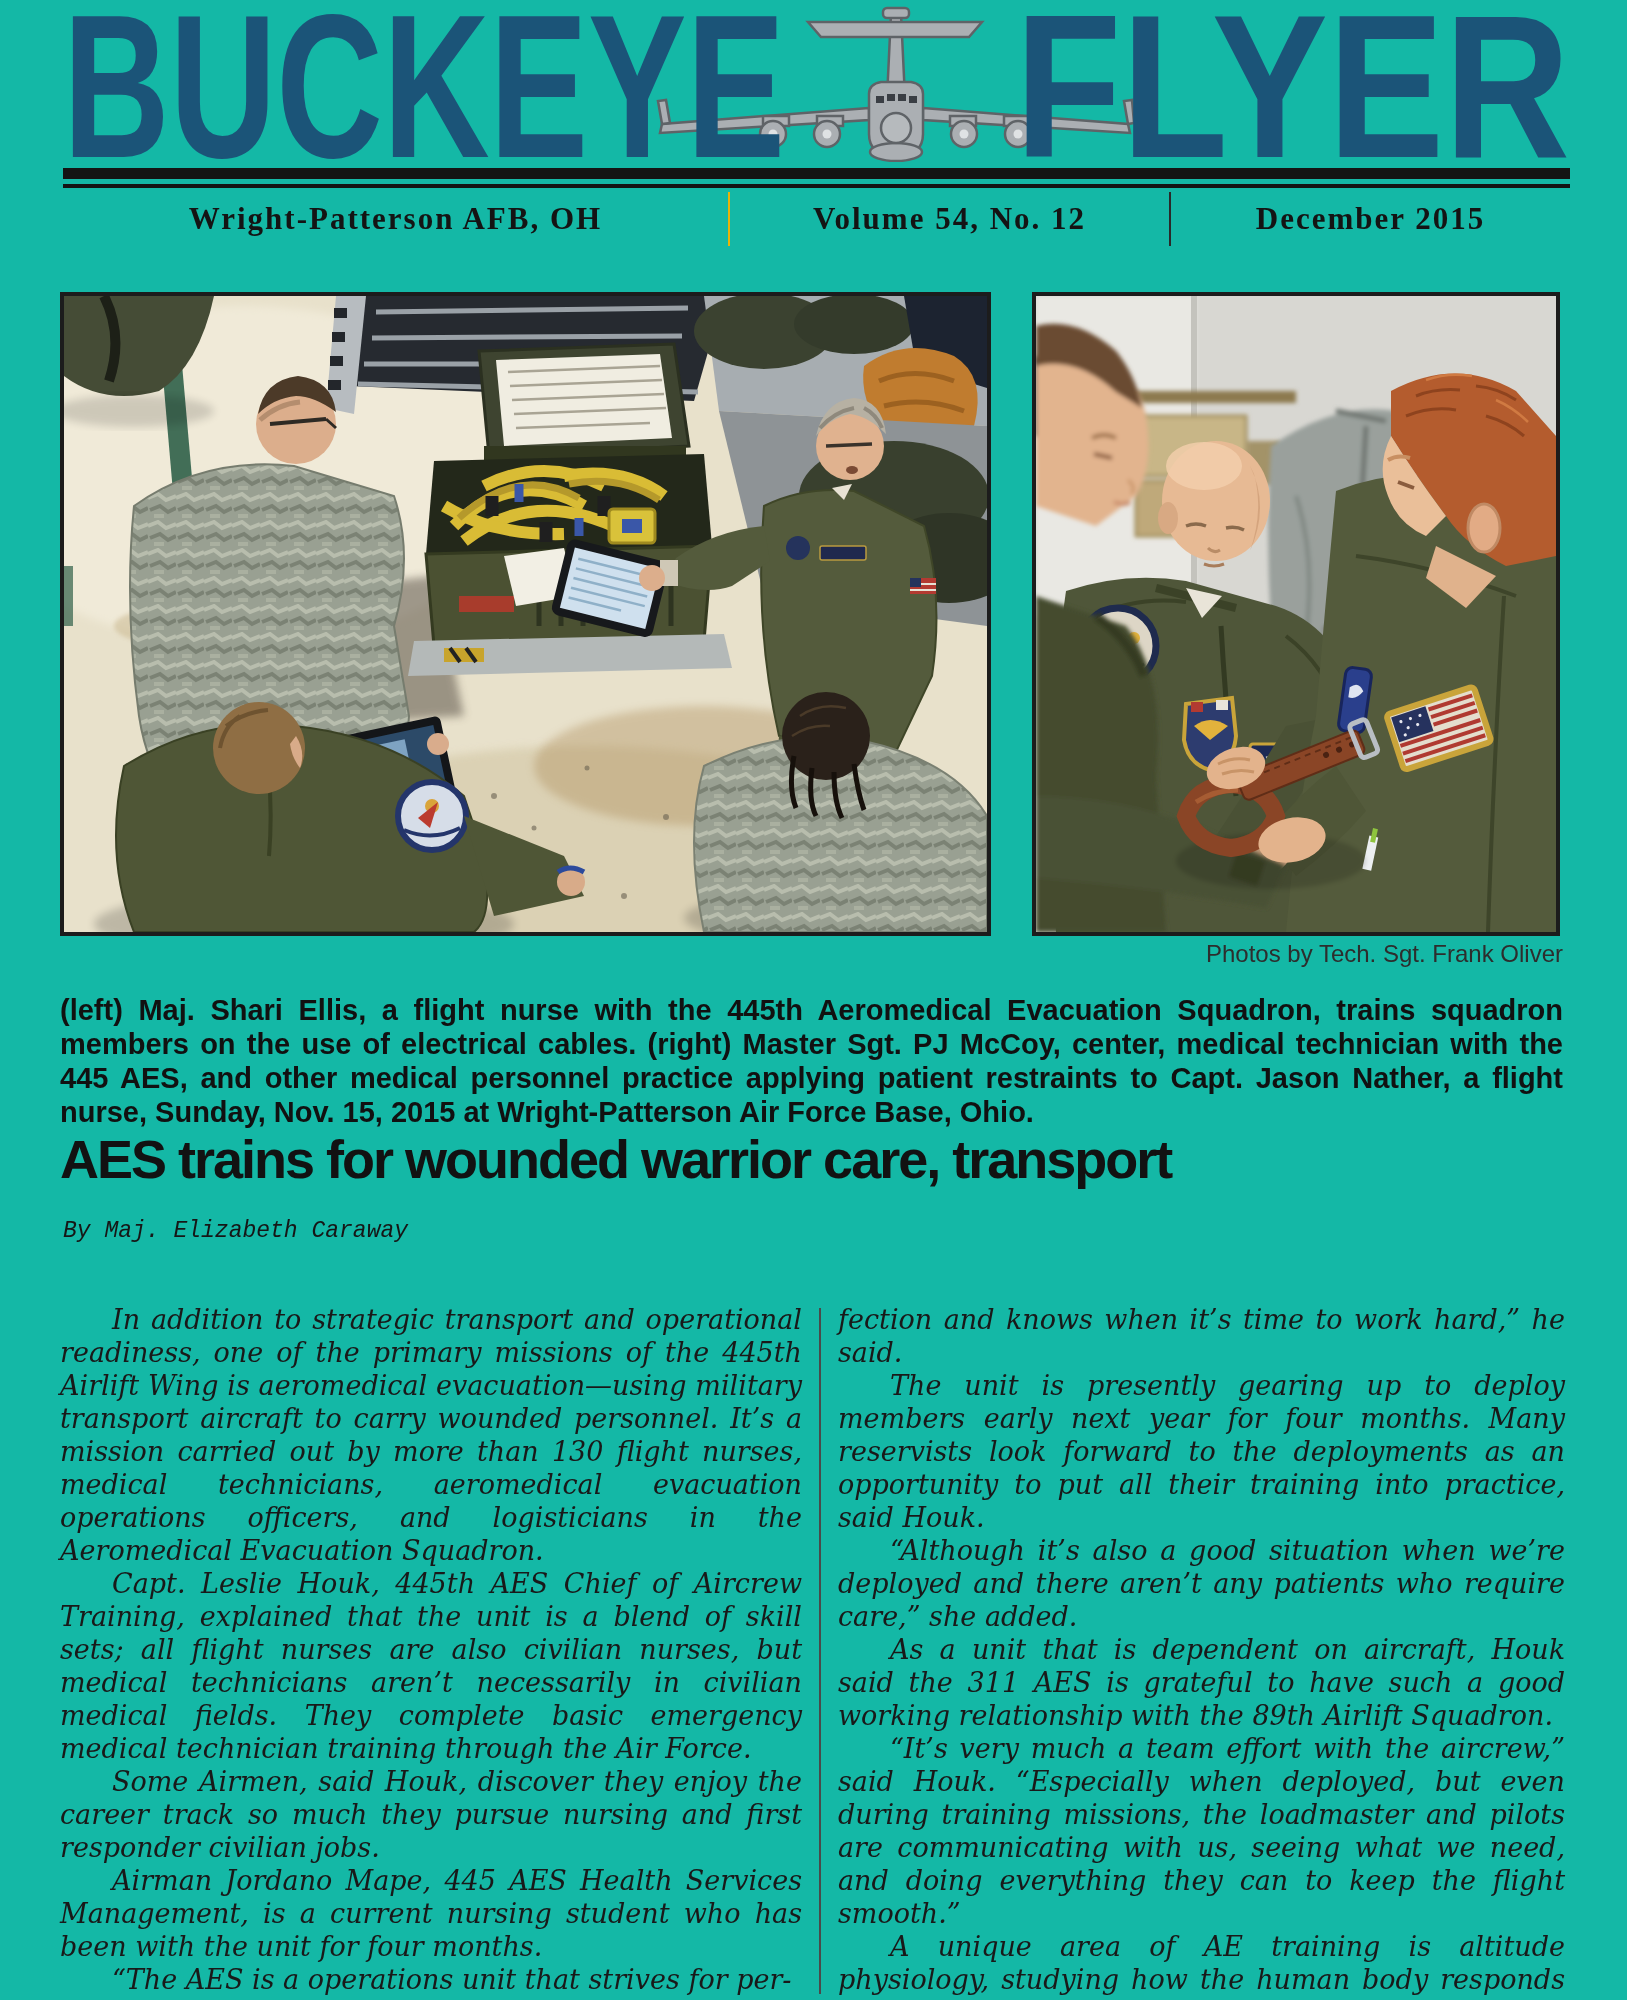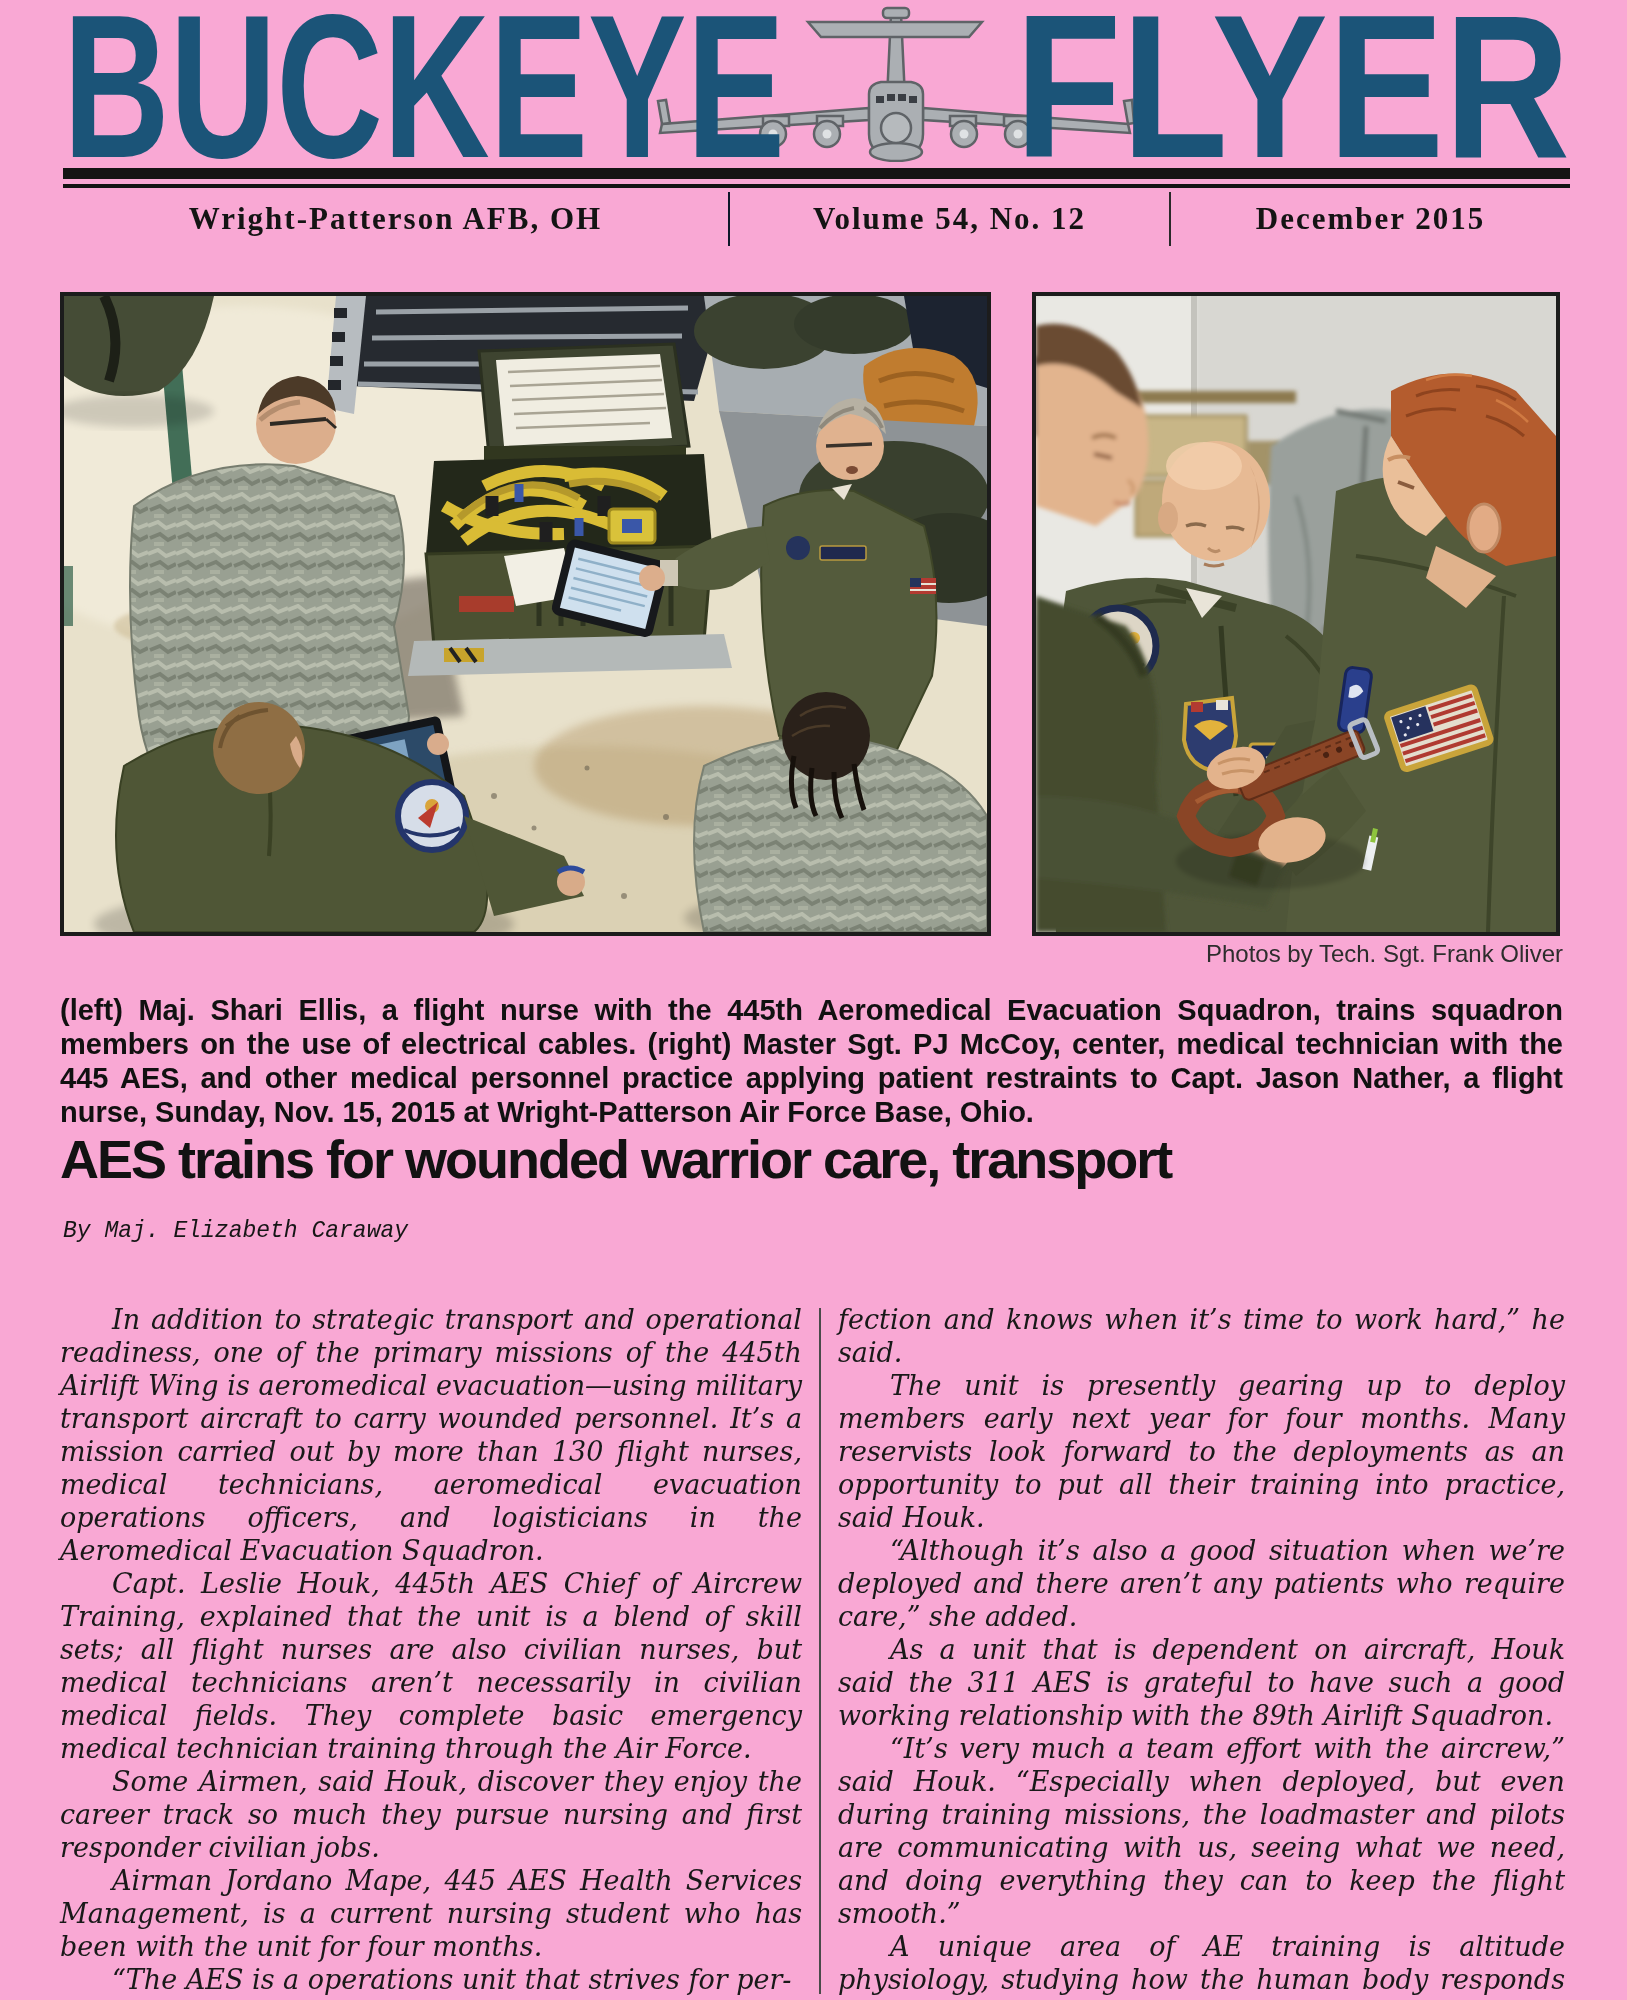--- a/index.html
+++ b/index.html
@@ -1,27 +1,27 @@
 <!DOCTYPE html>
 <html><head>
 <meta charset="utf-8">
 <style>
   html,body{margin:0;padding:0;background:#888;}
-  .page{position:relative;width:1627px;height:2000px;background:#f9a8d4;margin:0 auto;
+  .page{position:relative;width:1627px;height:2000px;background:#14b8a6;margin:0 auto;
         overflow:hidden;font-family:"Liberation Sans",sans-serif;color:#1a1a1a;}
   
   .masthead{position:absolute;left:63px;top:4px;width:1507px;height:158px;}
   .rule-thick{position:absolute;left:63px;top:168px;width:1507px;height:11px;background:#141414;}
   .rule-thin{position:absolute;left:63px;top:184px;width:1507px;height:4px;background:#141414;}
   
   .dateline{position:absolute;left:63px;top:192px;width:1507px;height:54px;display:grid;
             grid-template-columns:665px 443px 399px;align-items:center;
             font-family:"Liberation Serif",serif;font-size:31px;letter-spacing:2px;color:#141414;font-weight:bold;}
   .dateline .cell{text-align:center;}
-  .dateline .mid{border-left:2px solid #0f172a;border-right:2px solid #2a2a2a;height:54px;
+  .dateline .mid{border-left:2px solid #eab308;border-right:2px solid #2a2a2a;height:54px;
                  display:flex;align-items:center;justify-content:center;}
   
   .photo{position:absolute;top:292px;height:644px;border:4px solid #1c1c1c;box-sizing:border-box;background:#ddd;}
   .photo svg{display:block;width:100%;height:100%;}
   .photo-left{left:60px;width:931px;}
   .photo-right{left:1032px;width:528px;}
   .credit{position:absolute;top:940px;right:64px;font-size:24px;color:#2d2d2d;}
   .caption{position:absolute;left:60px;top:976px;width:1503px;font-weight:bold;font-size:29px;
            line-height:34px;text-align:justify;color:#111;margin-top:17px;}
   

